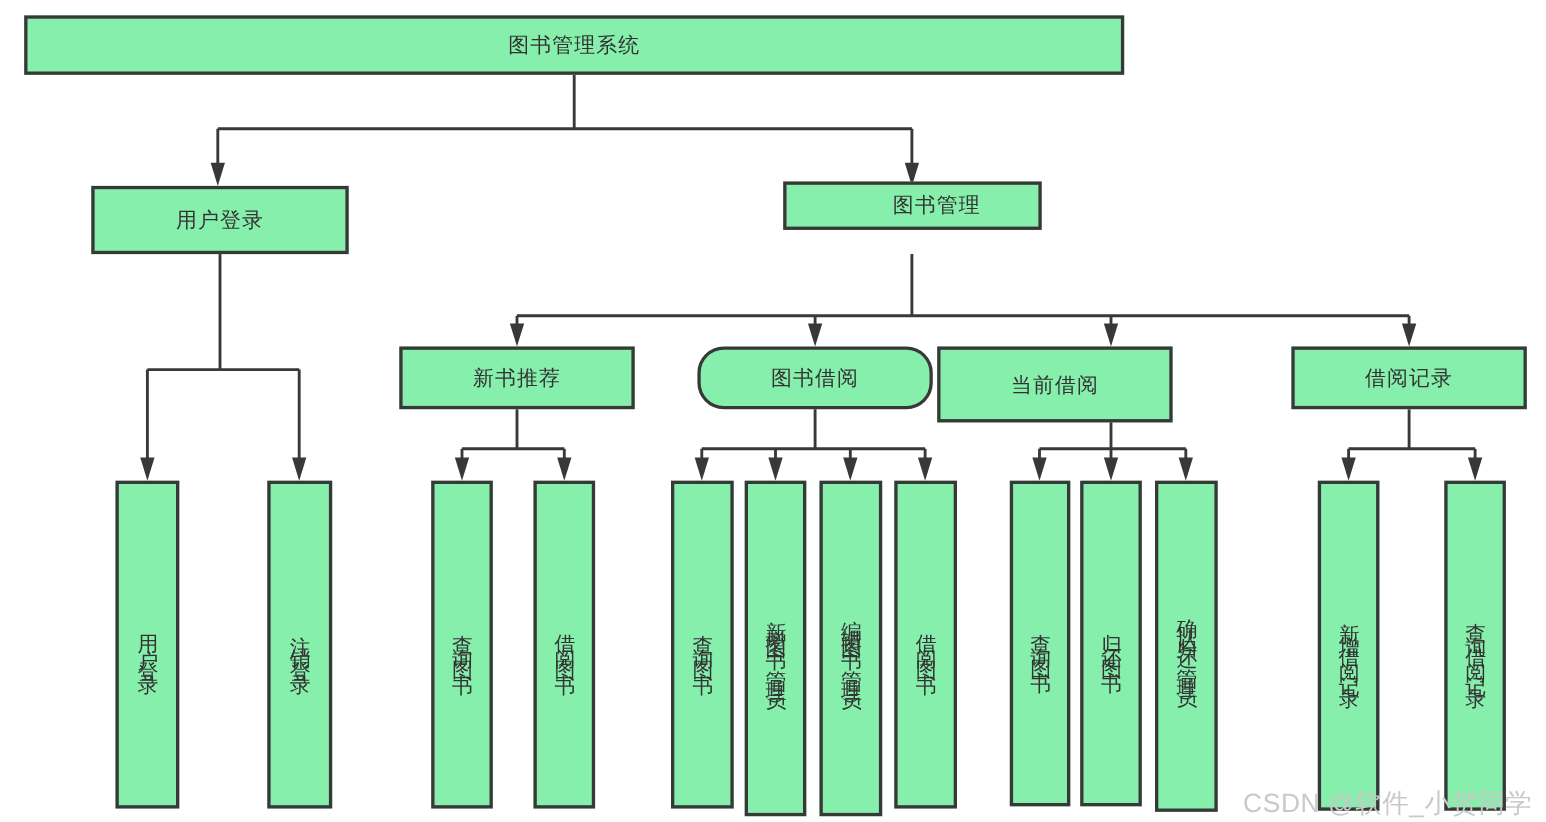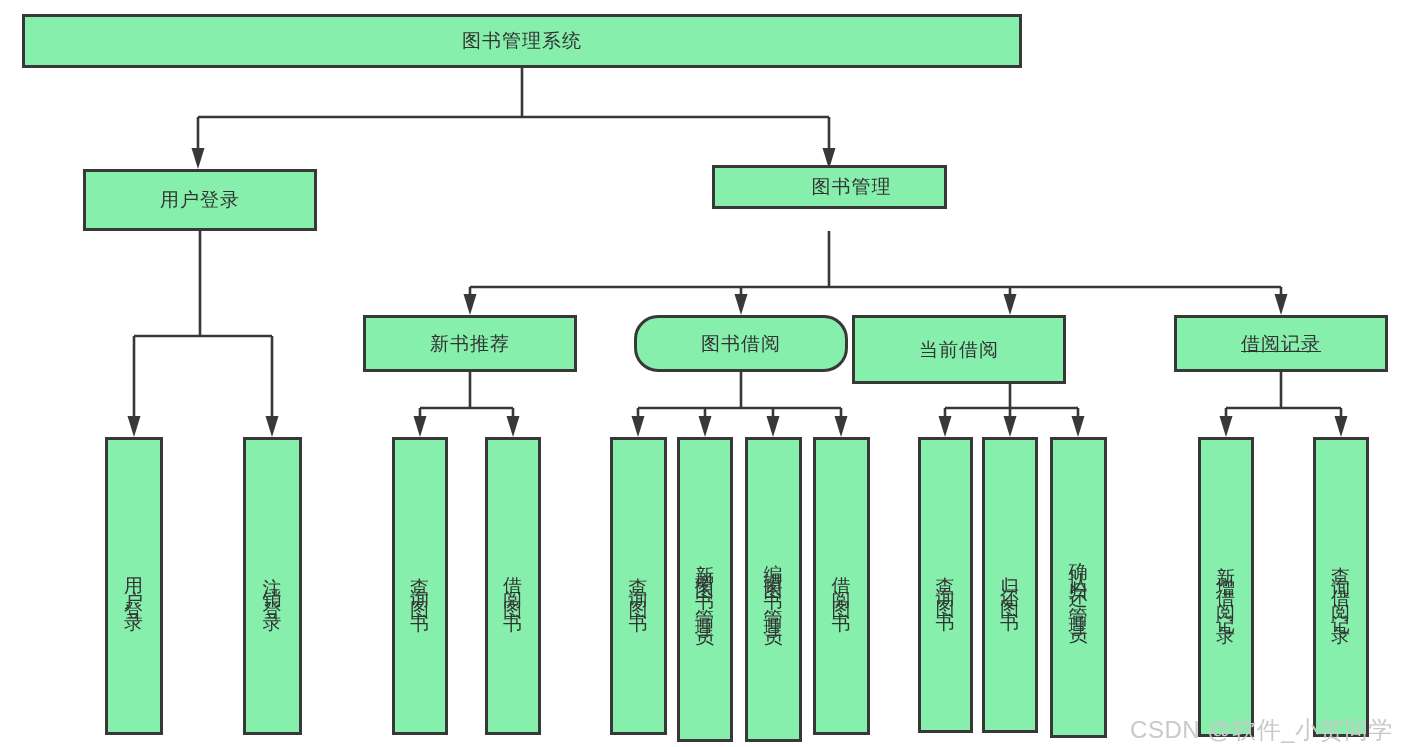--- a/index.html
+++ b/index.html
@@ -113,21 +113,21 @@
 
 <div class="box" style="left:363px; top:315px; width:214px; height:57px;">
   <span class="hlabel">新书推荐</span>
 </div>
 <div class="box" style="left:634px; top:315px; width:214px; height:57px;border-radius:24px;">
   <span class="hlabel">图书借阅</span>
 </div>
 <div class="box" style="left:852px; top:315px; width:214px; height:69px;">
   <span class="hlabel">当前借阅</span>
 </div>
-<div class="box" style="left:1174px; top:315px; width:214px; height:57px;text-decoration:underline;">
+<div class="box" style="left:1174px; top:315px; width:214px; height:57px;">
   <span class="hlabel">借阅记录</span>
 </div>
 
 <div class="box" style="left:105px; top:437px; width:58px; height:298px;">
   <span class="vlabel">用户登录</span>
 </div>
 <div class="box" style="left:243px; top:437px; width:59px; height:298px;">
   <span class="vlabel">注销登录</span>
 </div>
 

